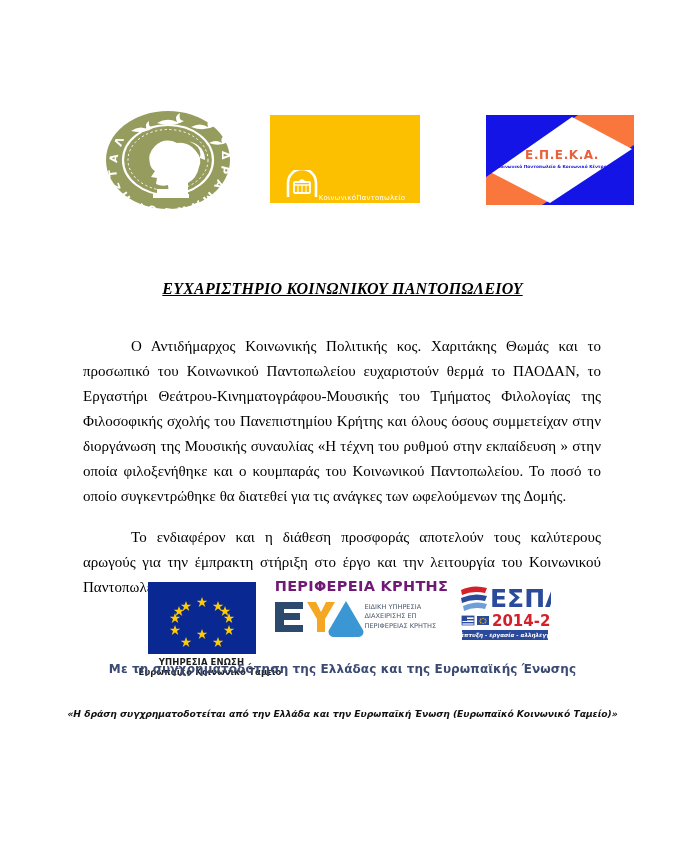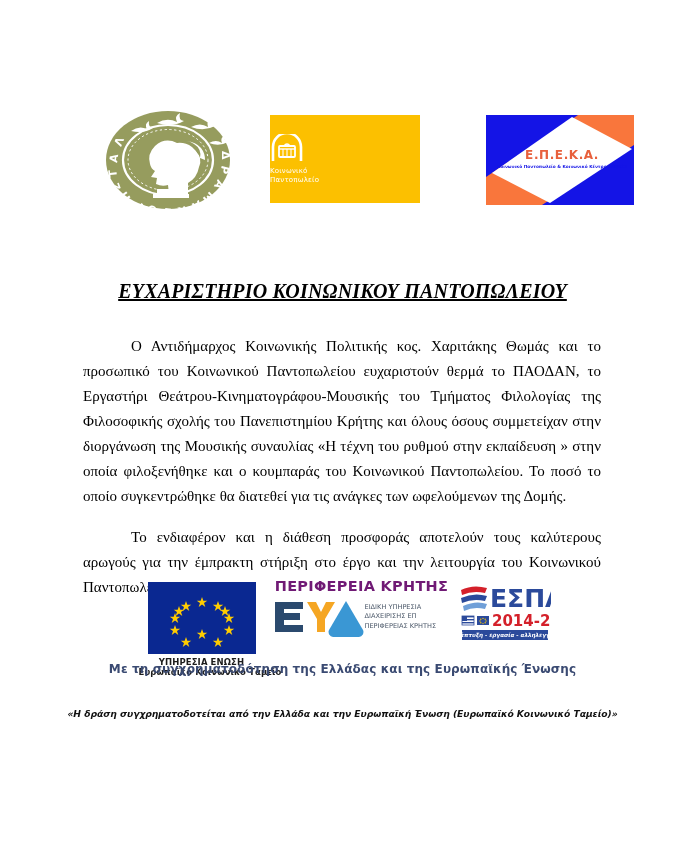--- a/index.html
+++ b/index.html
@@ -52,22 +52,21 @@
 
   
   .pantopoleio-box {
     width: 150px;
     height: 88px;
     background: #fcc000;
     position: relative;
     flex: 0 0 auto;
     margin-top: 10px;
     display: flex;
-    flex-direction: column;
-    align-items: flex-start;
+    align-items: flex-end;
     justify-content: center;
   }
   .basket-icon { display: block; width: 34px; height: 30px; margin-bottom: 3px;}
   .pantopoleio-text {
     color: #ffffff;
     font-family: "DejaVu Sans", sans-serif;
     font-size: 7px;
     line-height: 9px;
     text-align: center;
     letter-spacing: 0.2px;
@@ -88,21 +87,21 @@
   }
   .epeka-svg { display:block; width: 148px; height: 90px; }
 
   
   .doc-title {
     position: absolute;
     top: 280px;
     left: 0;
     width: 685px;
     text-align: center;
-    font-size: 20px;
+    font-size: 16px;
     font-weight: bold;
     font-style: italic;
     text-decoration: underline;
     letter-spacing: 0.2px;
   }
 
   
   .body-copy {
     position: absolute;
     top: 334px;

